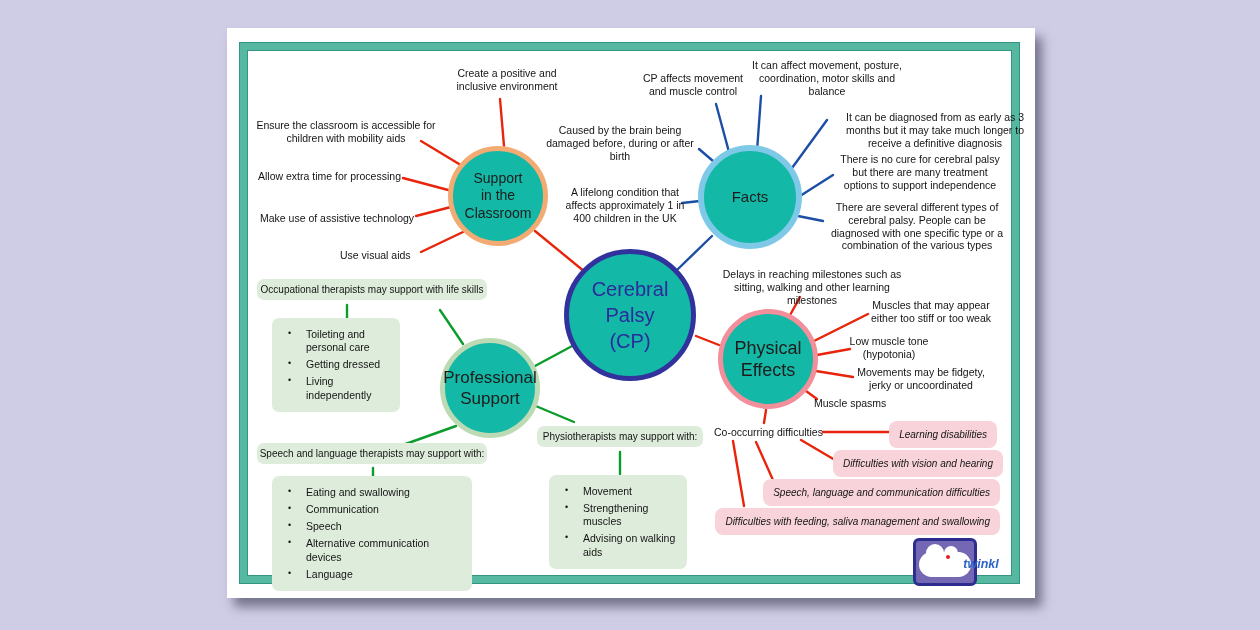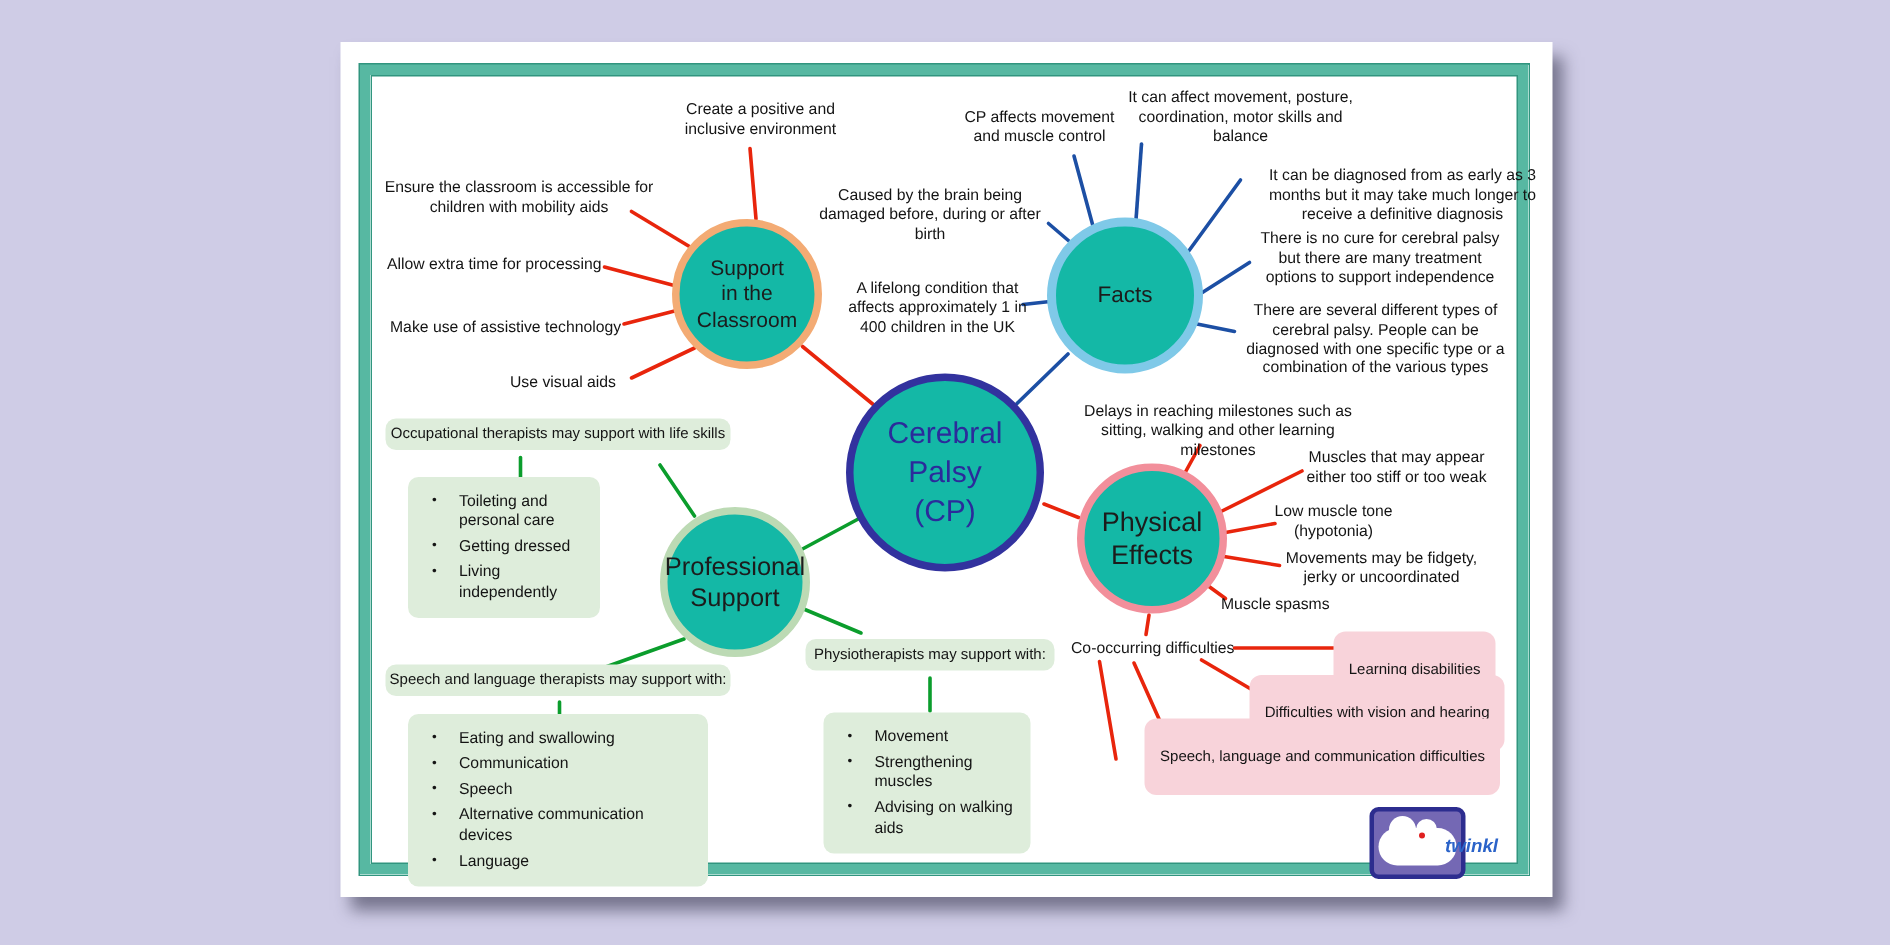--- a/index.html
+++ b/index.html
@@ -23,21 +23,21 @@
         font-size:20px;color:var(--navyText,#2b2b9b);line-height:1.3;}
   #node-classroom{left:448px;top:146px;width:100px;height:100px;border:5px solid var(--orange,#f3ab74);font-size:14px;}
   #node-facts{left:698px;top:145px;width:104px;height:104px;border:6px solid var(--ltblue,#7fc9e8);font-size:15px;}
   #node-professional{left:440px;top:338px;width:100px;height:100px;border:5px solid var(--ltgreen,#bcdab4);font-size:17px;}
   #node-physical{left:718px;top:309px;width:100px;height:100px;border:5px solid var(--ltpink,#f28f9b);font-size:18px;}
 
   .lbl{position:absolute;font-size:10.5px;line-height:1.22;text-align:center;}
   .nowrap{white-space:nowrap;}
 
   .pinkbox{position:absolute;background:var(--pinkbg,#f8d3da);border-radius:8px;
-        font-size:10px;padding:20px 10px;white-space:nowrap;}
+        font-size:10px;padding:8px 10px;white-space:nowrap;font-style:italic;}
 
   .greenbox{position:absolute;background:var(--greenbg,#deeddb);border-radius:7px;font-size:10px;}
   .gb-header{padding:5px 0;text-align:center;white-space:nowrap;}
   .greenbox ul{margin:0;padding:6px 8px;list-style:none;font-size:10.5px;}
   .greenbox li{position:relative;padding-left:26px;margin:4px 0;line-height:1.25;}
   .greenbox li::before{content:"\2022";position:absolute;left:8px;top:0;font-size:9px;}
 
   .logo{position:absolute;left:913px;top:538px;width:64px;height:48px;background:#7468b4;
         border:3px solid #2d2d8f;border-radius:6px;box-sizing:border-box;}
   .cloud{position:absolute;left:3px;top:11px;width:52px;height:25px;background:#fff;border-radius:13px;}
@@ -126,20 +126,21 @@
   <div class="lbl" style="left:830px;top:201px;width:174px;">There are several different types of cerebral palsy. People can be diagnosed with one specific type or a combination of the various types</div>
   <div class="lbl" style="left:870px;top:299px;width:122px;">Muscles that may appear either too stiff or too weak</div>
   <div class="lbl" style="left:844px;top:335px;width:90px;">Low muscle tone (hypotonia)</div>
   <div class="lbl" style="left:854px;top:366px;width:134px;">Movements may be fidgety, jerky or uncoordinated</div>
   <div class="lbl nowrap" style="left:814px;top:397px;">Muscle spasms</div>
   <div class="lbl nowrap" style="left:714px;top:426px;">Co-occurring difficulties</div>
 
   <div class="pinkbox" style="right:263px;top:421px;">Learning disabilities</div>
   <div class="pinkbox" style="right:257px;top:450px;">Difficulties with vision and hearing</div>
   <div class="pinkbox" style="right:260px;top:479px;">Speech, language and communication difficulties</div>
+  <div class="pinkbox" style="right:260px;top:508px;">Difficulties with feeding, saliva management and swallowing</div>
 
   <div class="greenbox gb-header" style="left:257px;top:279px;width:230px;">Occupational therapists may support with life skills</div>
   <div class="greenbox" style="left:272px;top:318px;width:128px;">
     <ul>
       <li>Toileting and personal care</li>
       <li>Getting dressed</li>
       <li>Living independently</li>
     </ul>
   </div>
 

